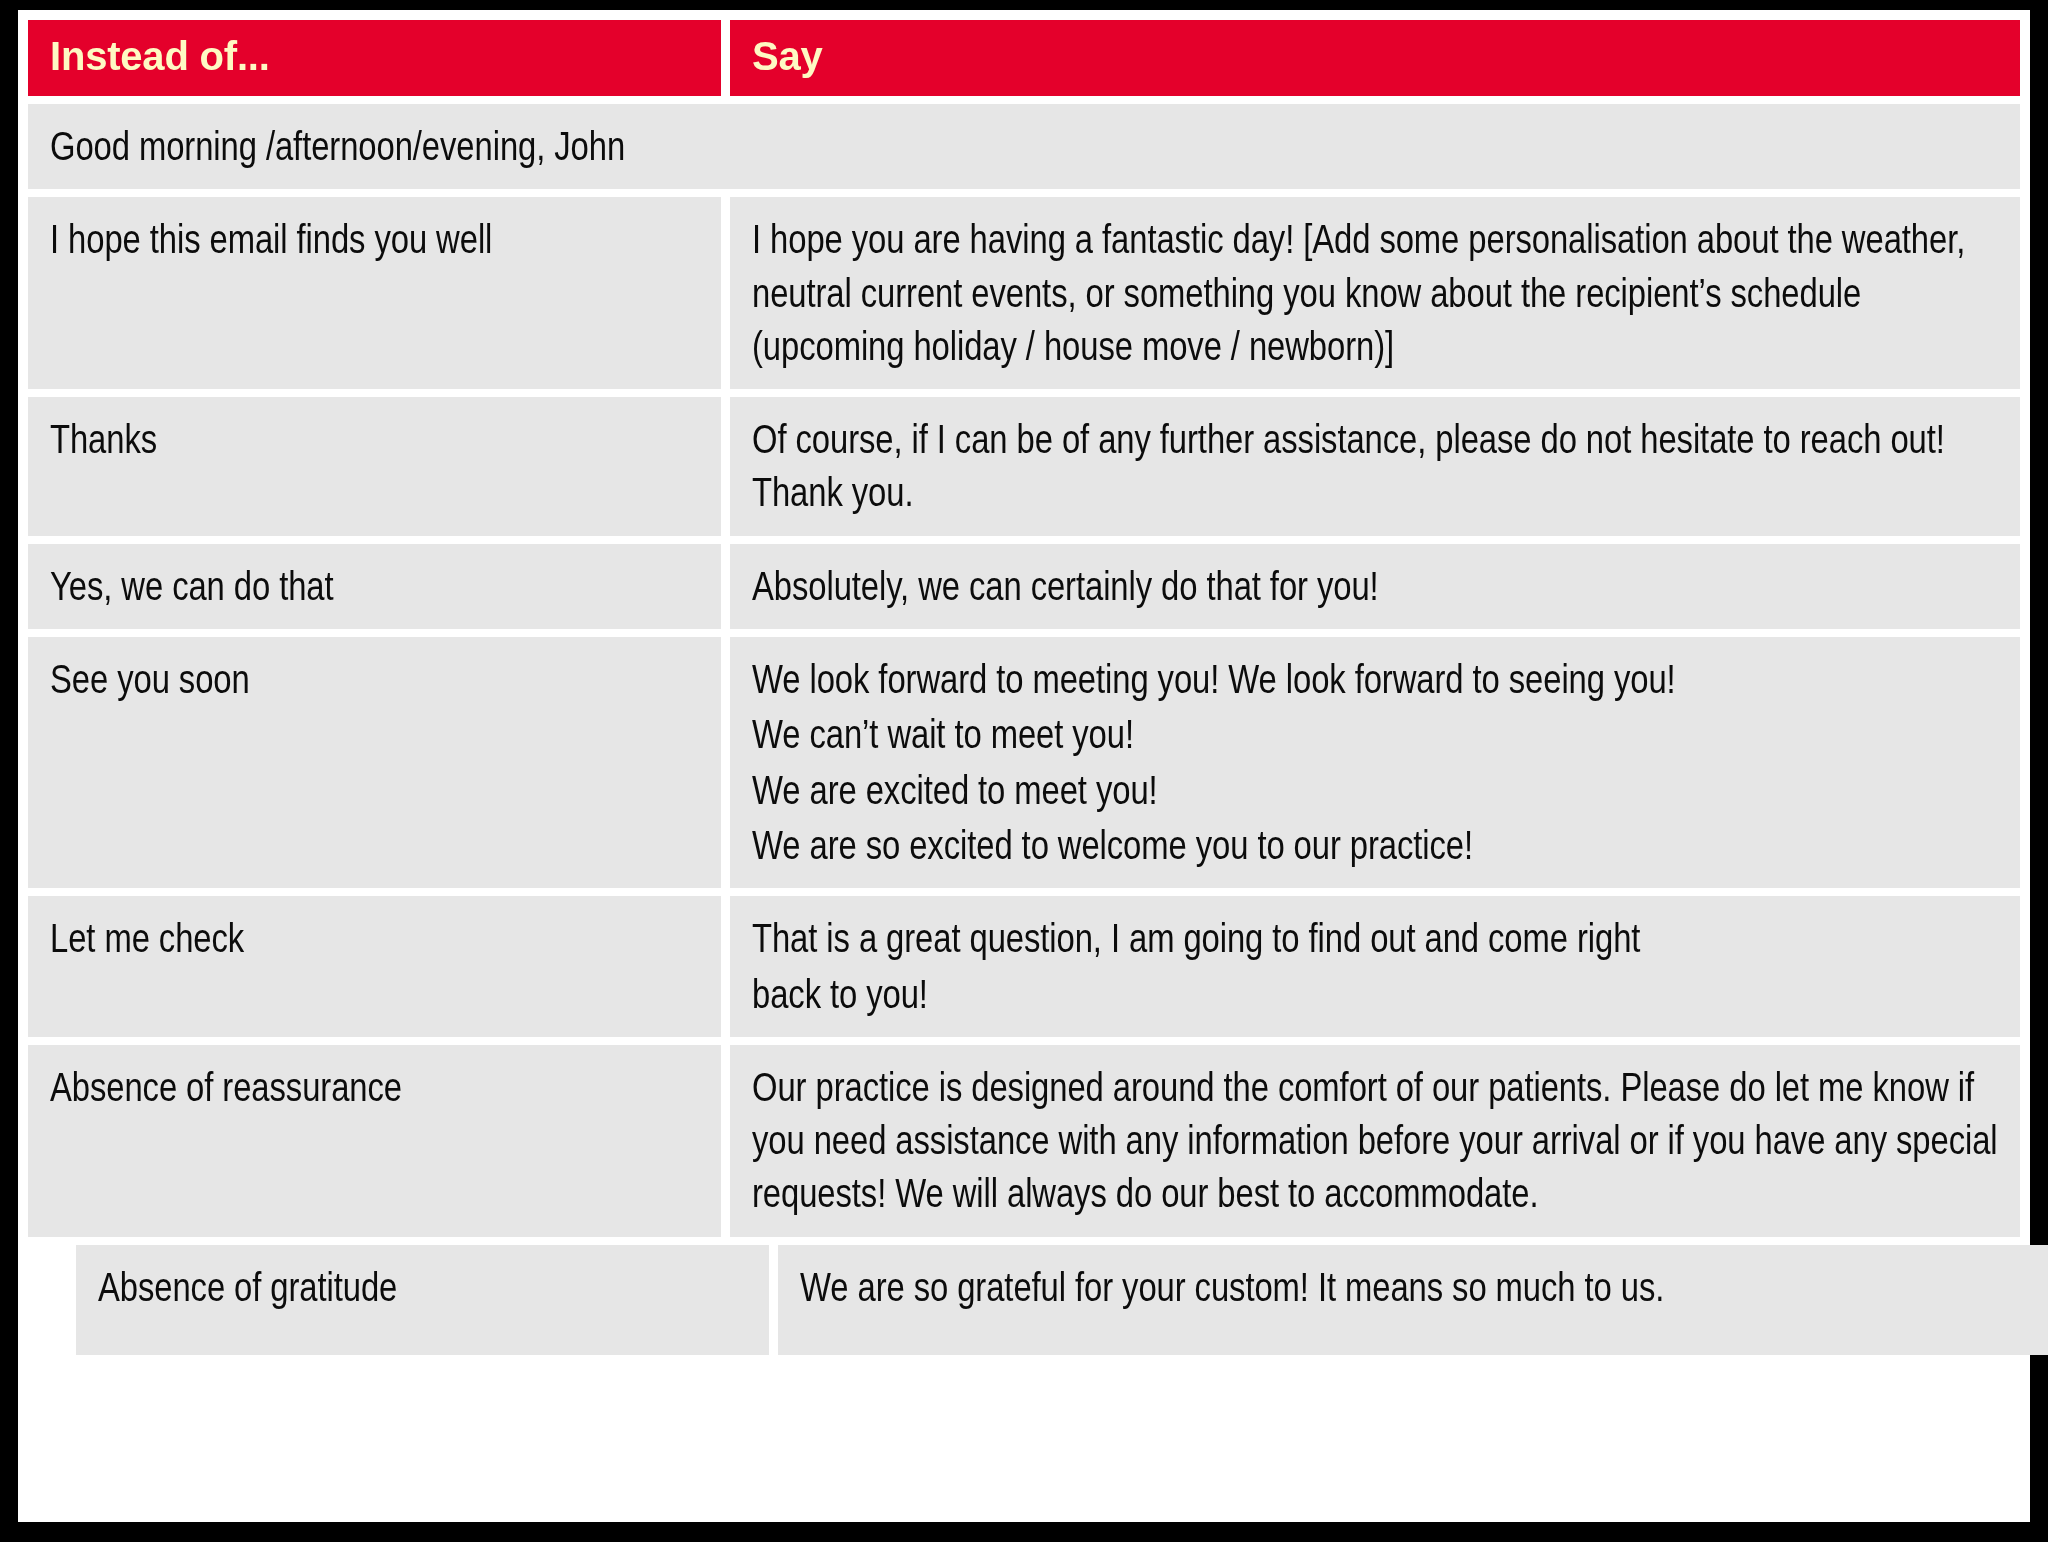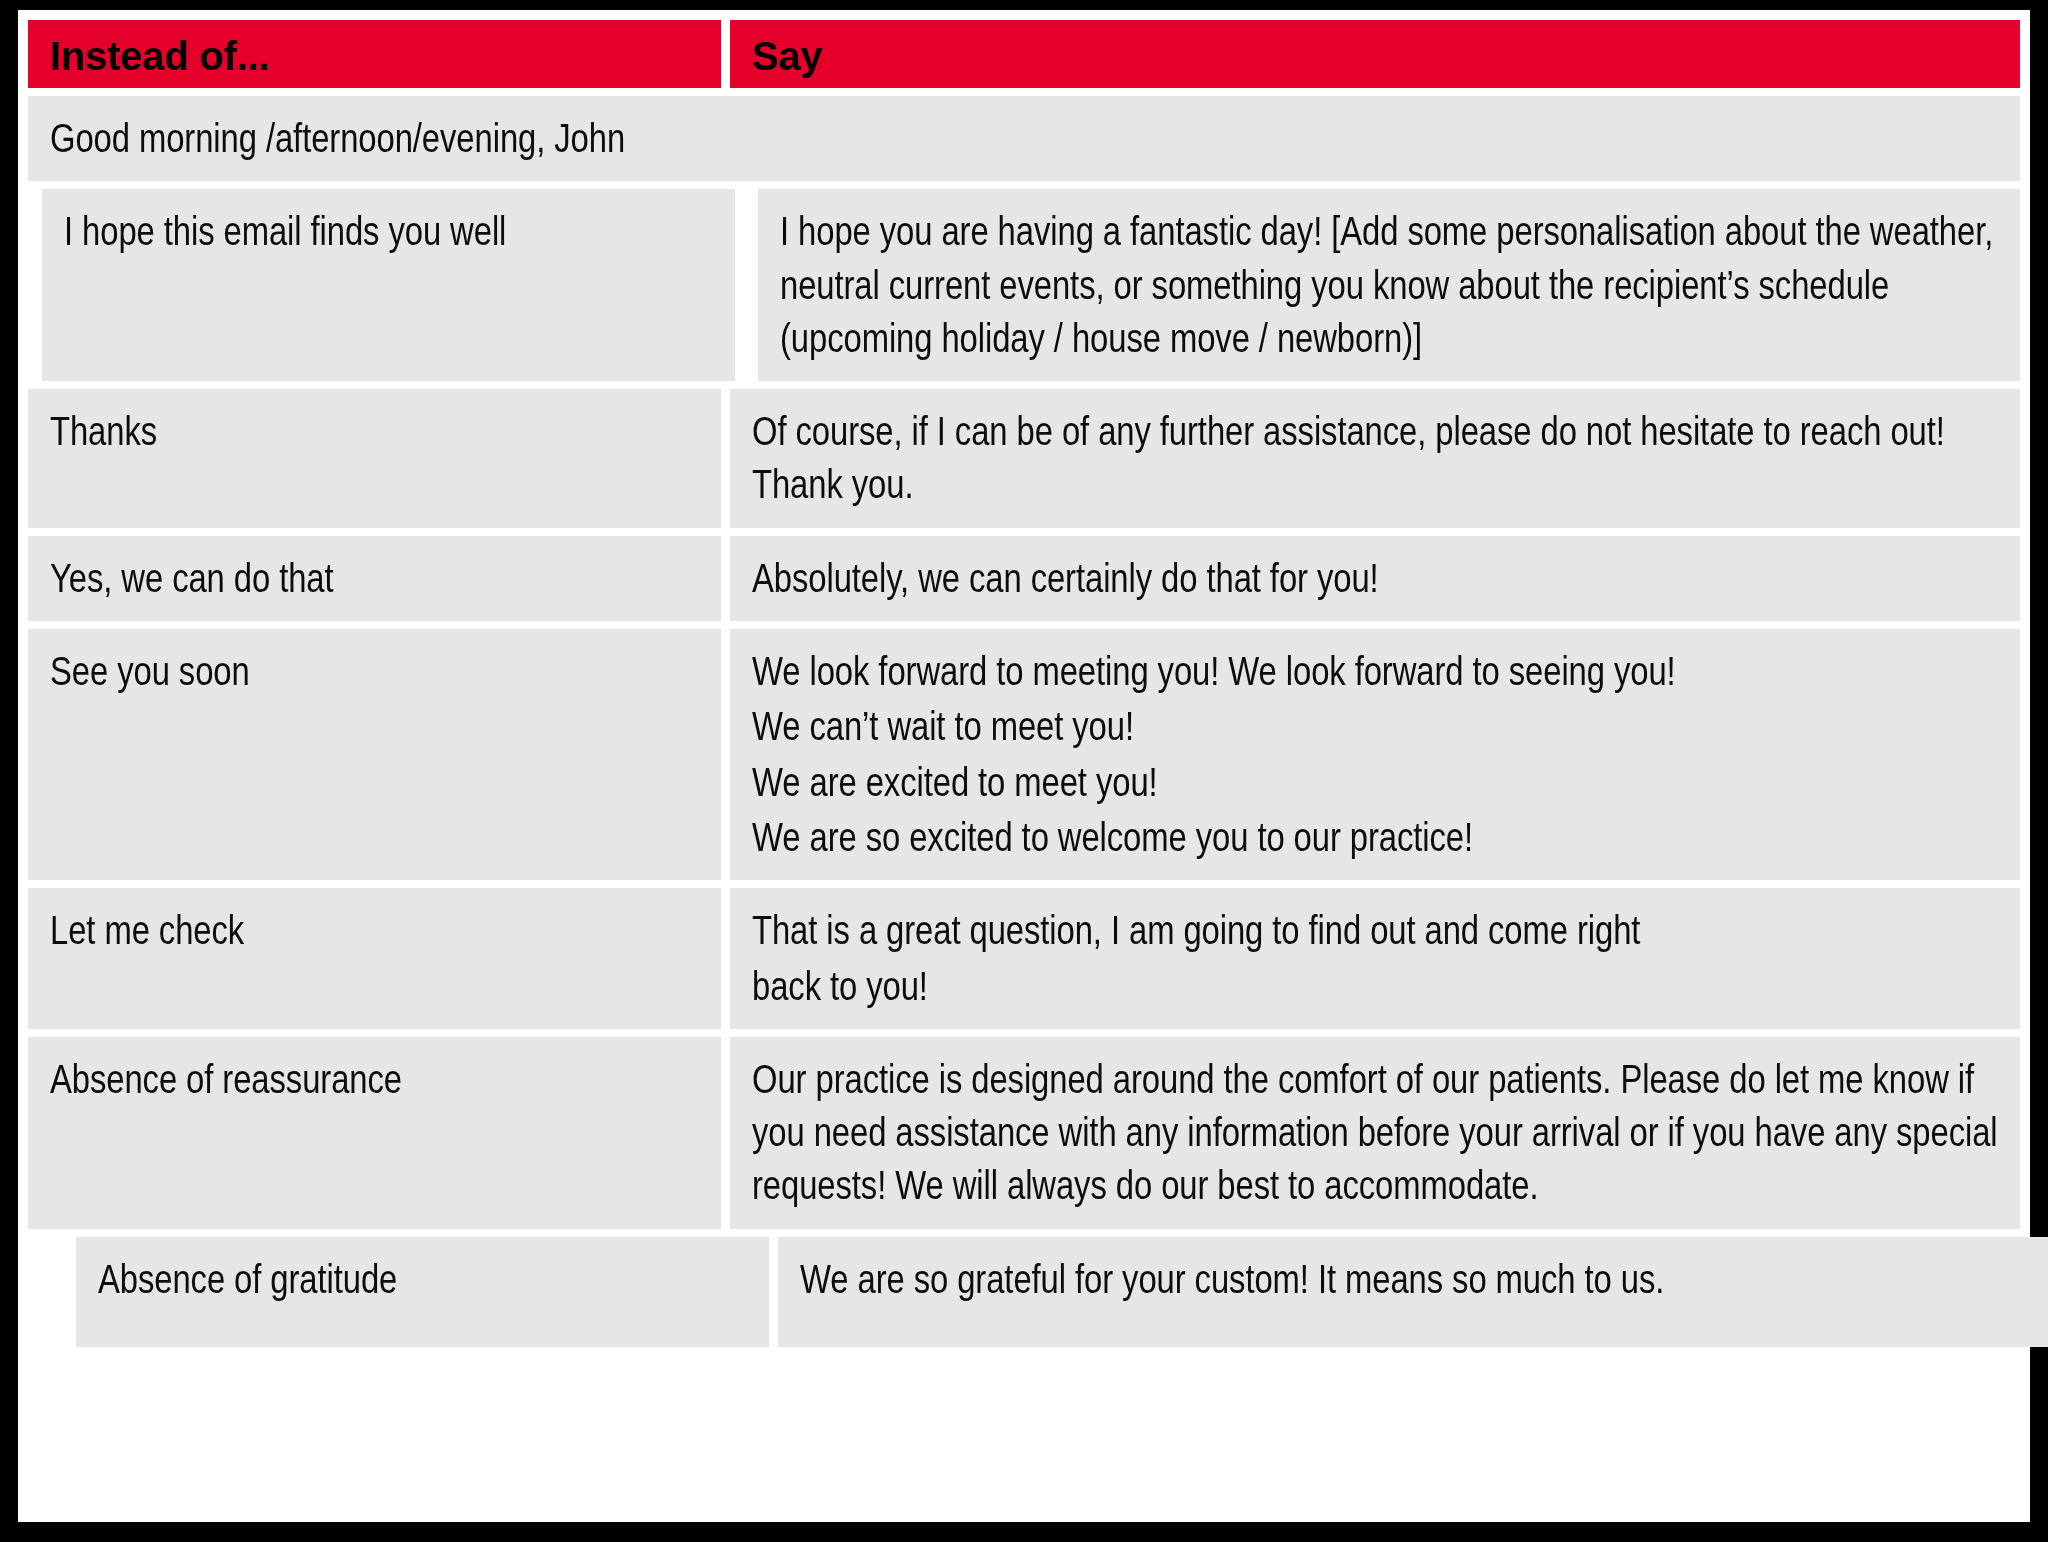--- a/index.html
+++ b/index.html
@@ -61,28 +61,28 @@
   }
   .col-b {
     flex: 1 1 auto;
   }
 
   
   .header-row .cell {
     background: #e4002b;
   }
   .header-cell-text {
-    color: #000000;
+    color: #fef9c3;
     font-weight: bold;
     font-size: 40px;
     line-height: 1;
     font-family: "Liberation Sans Narrow", "Liberation Sans", "DejaVu Sans", sans-serif;
     font-stretch: condensed;
     letter-spacing: -0.2px;
-    padding: 16px 22px 12px 22px;
+    padding: 16px 22px 20px 22px;
     white-space: nowrap;
   }
 
   
   .body-text {
     color: #0c0c0c;
     font-size: 41px;
     line-height: 1.30;
     font-family: "Liberation Sans Narrow", "Liberation Sans", "DejaVu Sans", sans-serif;
     font-stretch: condensed;
@@ -98,21 +98,21 @@
   }
   .body-text p {
     margin: 0;
   }
   .body-text p + p {
     margin-top: 2px;
   }
 
   
   .h-r1 { min-height: 84px; }
-  .h-r2 { min-height: 186px; margin-left: 14px; }
+  .h-r2 { min-height: 186px; }
   .h-r3 { min-height: 132px; }
   .h-r4 { min-height: 82px; }
   .h-r5 { min-height: 132px; }
   .h-r6 { min-height: 235px; }
   .h-r7 { min-height: 185px; }
   .h-r8 { min-height: 110px; }
 </style>
 </head>
 <body>
 

